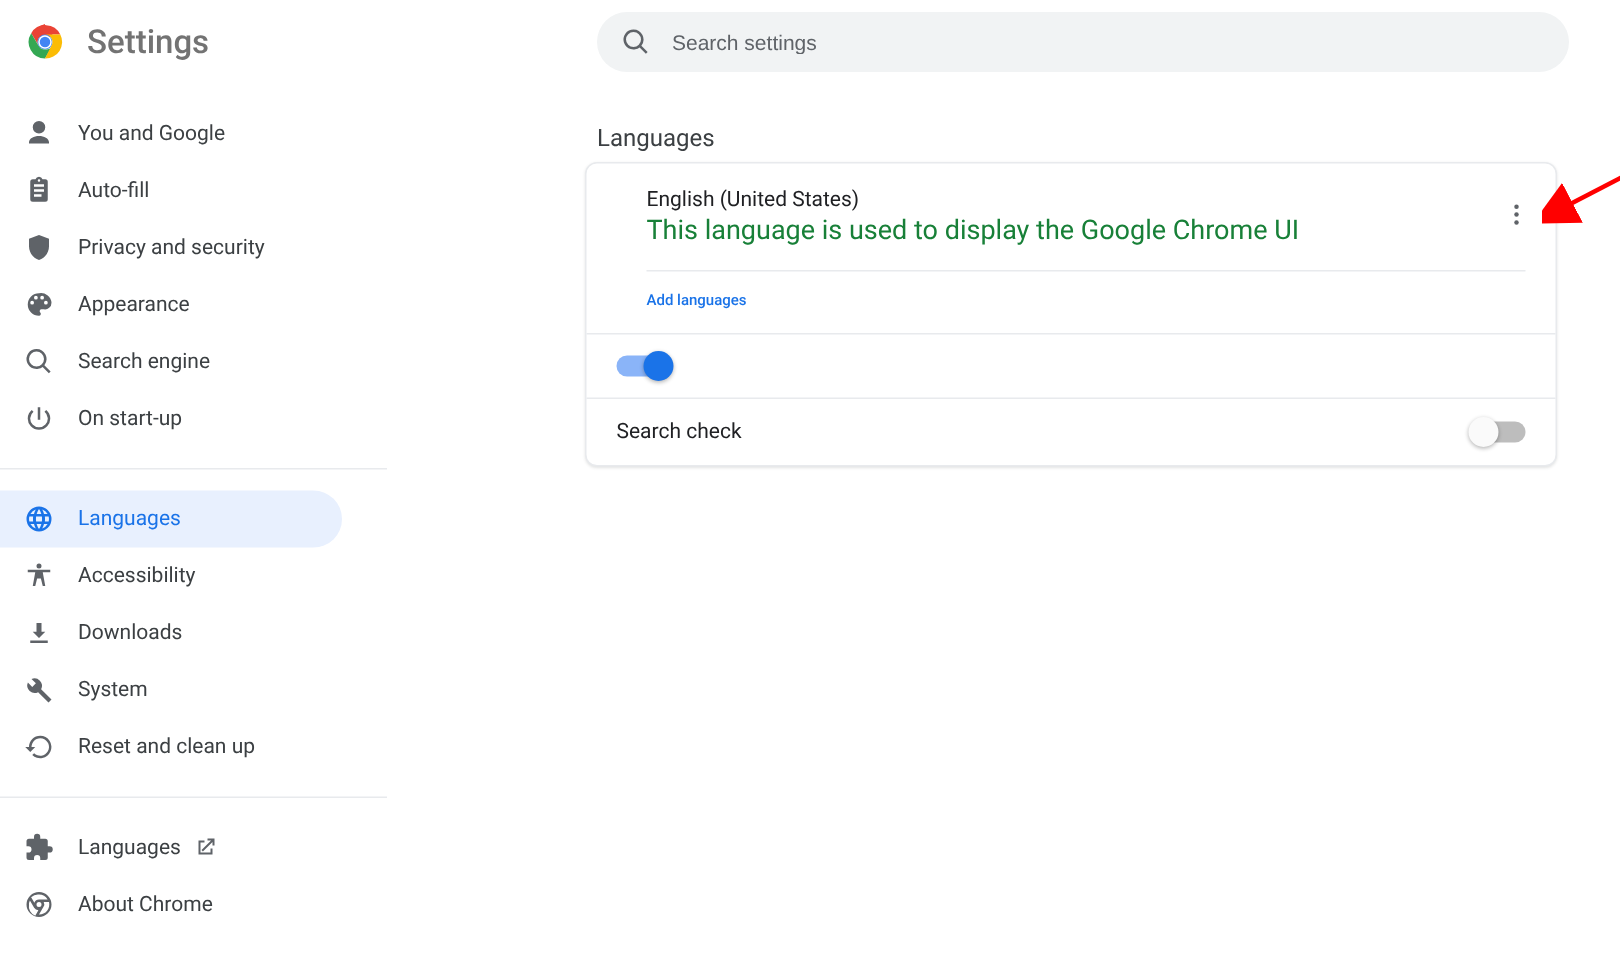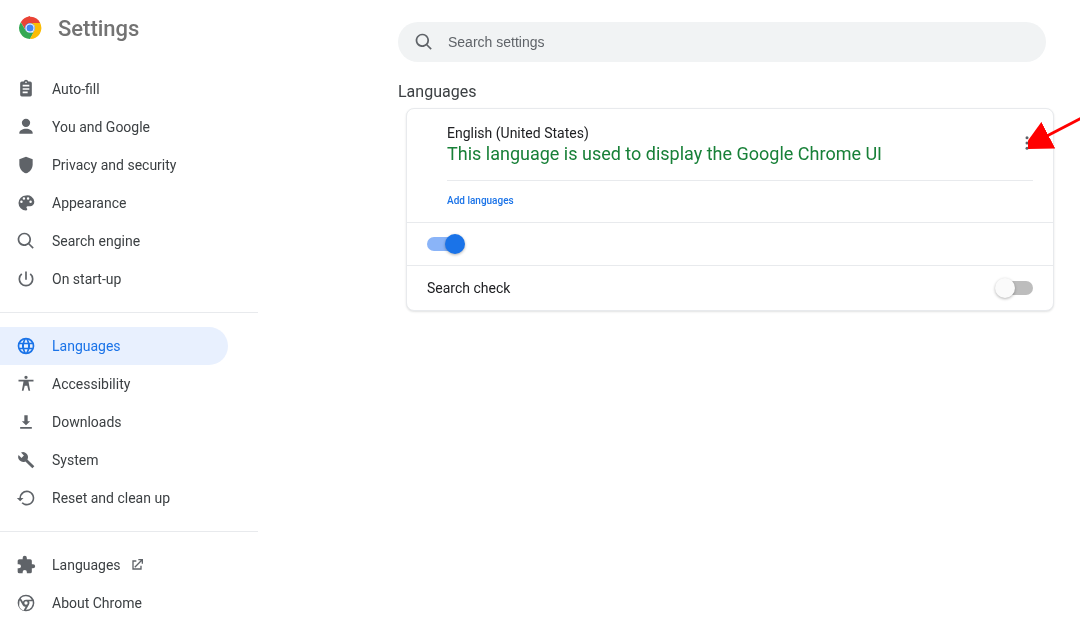--- a/index.html
+++ b/index.html
@@ -83,21 +83,21 @@
     position: absolute;
     left: 258px;
     right: 0;
     top: 0;
     bottom: 0;
   }
 
   .search-bar {
     position: absolute;
     left: 140px;
-    top: 22px;
+    top: 8px;
     width: 648px;
     height: 40px;
     background: #f1f3f4;
     border-radius: 22px;
     display: flex;
     align-items: center;
     padding: 0 16px;
     color: #5f6368;
   }
   .search-bar input {
@@ -114,21 +114,21 @@
   .section-title {
     position: absolute;
     left: 140px;
     top: 82px;
     font-size: 16px;
     color: #3c4043;
   }
 
   .card {
     position: absolute;
-    left: 148px;
+    left: 132px;
     top: 108px;
     width: 648px;
     border: 1px solid #e8eaed;
     border-radius: 8px;
     box-shadow: 0 1px 2px rgba(60,64,67,0.15);
     background: #fff;
   }
 
   .lang-row {
     display: flex;
@@ -233,33 +233,33 @@
   </span>
   <span class="page-title">Settings</span>
 </div>
 
 <div class="sidebar">
   <div class="sidebar-section">
 
     <div class="sidebar-item">
       <span class="icon-wrap">
         <svg width="20" height="20" viewBox="0 0 24 24" fill="currentColor">
+            <path d="M12 12a5 5 0 1 0-5-5 5 5 0 0 0 5 5zm0 2c-4 0-8 2-8 5v1h16v-1c0-3-4-5-8-5z"></path>
+          </svg>
+      </span>
+      <span>You and Google</span>
+    </div>
+
+    <div class="sidebar-item">
+      <span class="icon-wrap">
+        <svg width="20" height="20" viewBox="0 0 24 24" fill="currentColor">
             <path d="M17 3h-2.2A3 3 0 0 0 12 1a3 3 0 0 0-2.8 2H7a2 2 0 0 0-2 2v14a2 2 0 0 0 2 2h10a2 2 0 0 0 2-2V5a2 2 0 0 0-2-2zm-5 0a1 1 0 1 1-1 1 1 1 0 0 1 1-1zm2 14H8v-2h6zm2-4H8v-2h8zm0-4H8V7h8z"></path>
           </svg>
       </span>
       <span>Auto-fill</span>
-    </div>
-
-    <div class="sidebar-item">
-      <span class="icon-wrap">
-        <svg width="20" height="20" viewBox="0 0 24 24" fill="currentColor">
-            <path d="M12 12a5 5 0 1 0-5-5 5 5 0 0 0 5 5zm0 2c-4 0-8 2-8 5v1h16v-1c0-3-4-5-8-5z"></path>
-          </svg>
-      </span>
-      <span>You and Google</span>
     </div>
 
     <div class="sidebar-item">
       <span class="icon-wrap">
         <svg width="20" height="20" viewBox="0 0 24 24" fill="currentColor">
             <path d="M12 2 4 5v6c0 5 3.4 9.7 8 11 4.6-1.3 8-6 8-11V5z"></path>
           </svg>
       </span>
       <span>Privacy and security</span>
     </div>

